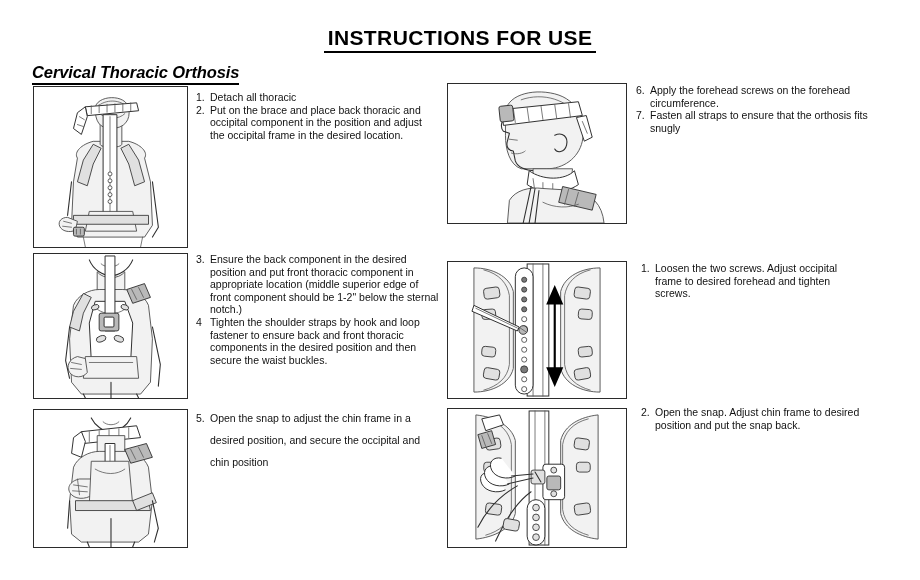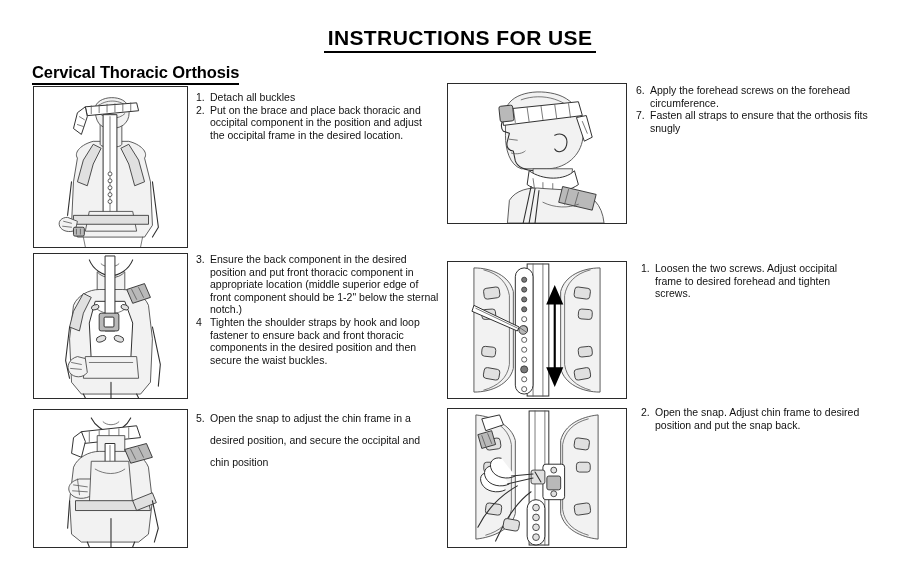--- a/index.html
+++ b/index.html
@@ -44,20 +44,21 @@
   .section-heading {
     position: absolute;
     font-size: 16.5px;
     font-weight: bold;
     letter-spacing: -0.1px;
   }
   .section-heading span {
     border-bottom: 2px solid #000;
     display: inline-block;
     padding-bottom: 1px;
+    font-style: italic;
   }
   #heading-cto { left: 32px; top: 63px; }
   #heading-adjust { left: 450px; top: 237px; }
 
   
   .panel {
     position: absolute;
     border: 1.5px solid #2b2b2b;
     background: #ffffff;
     box-sizing: border-box;
@@ -381,21 +382,21 @@
       <circle class="fill-md" cx="89" cy="120" r="3.4"></circle>
       <circle class="fill-md" cx="89" cy="130" r="3.4"></circle>
 
       <rect class="fill-md" x="56" y="112" width="16" height="11" rx="3" transform="rotate(10 64 117)"></rect>
     </svg>
   </div>
 
   <div class="steps" id="steps-a">
     <div class="step">
       <div class="num">1.</div>
-      <div class="txt">Detach all buckles</div>
+      <div class="txt">Detach all thoracic</div>
     </div>
     <div class="step">
       <div class="num">2.</div>
       <div class="txt">Put on the brace and place back thoracic and occipital component in the position and adjust the occipital frame in the desired location.</div>
     </div>
   </div>
 
   <div class="steps" id="steps-b">
     <div class="step">
       <div class="num">3.</div>

